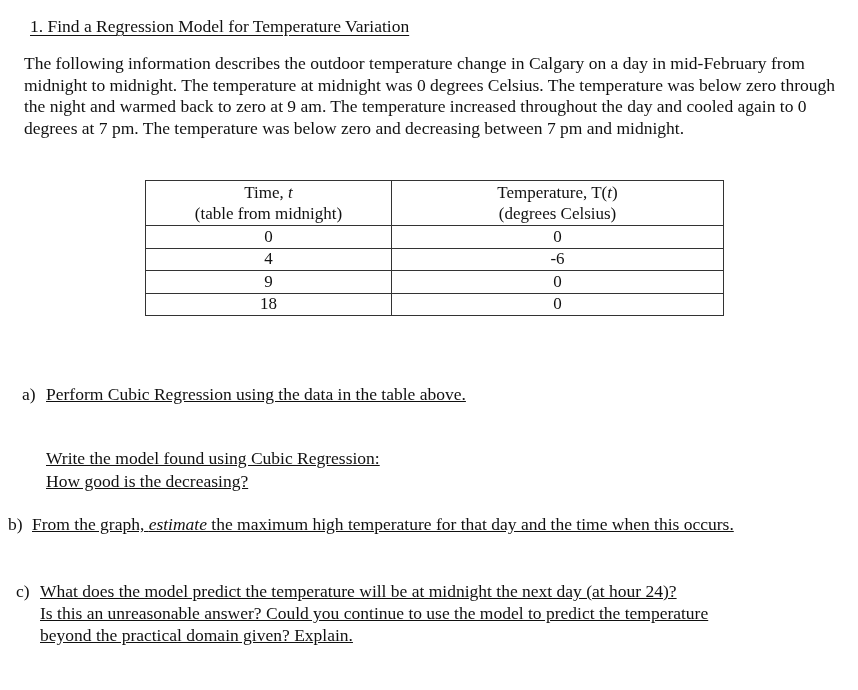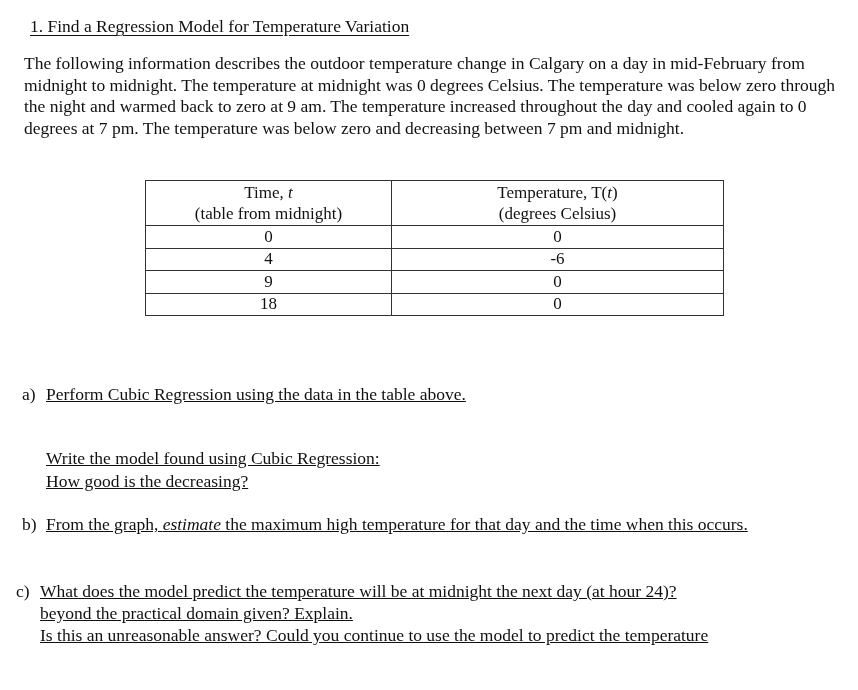--- a/index.html
+++ b/index.html
@@ -64,21 +64,21 @@
     .q {
       position: absolute;
       font-size: 17.5px;
       white-space: nowrap;
       margin: 0;
       text-decoration: underline;
     }
     .q-a { left: 22px; top: 384px; }
     .q-a1 { left: 46px; top: 448px; }
     .q-a2 { left: 46px; top: 471px; }
-    .q-b { left: 22px; top: 514px; }
+    .q-b { left: 8px; top: 514px; }
     .q-c { left: 16px; top: 580px; line-height: 22px; }
     .q-c .indent { display: block; padding-left: 24px; }
     .lbl { display: inline-block; width: 24px; }
     em { font-style: italic; }
   </style>
 </head>
 <body>
 
 <h1 class="title">1.  Find a Regression Model for Temperature Variation</h1>
 
@@ -122,15 +122,15 @@
 </p>
 <p class="q q-a1">Write the model found using Cubic Regression:</p>
 <p class="q q-a2">How good is the decreasing?</p>
 
 <p class="q q-b">
   <span class="lbl">b)</span><span>From the graph, </span><em>estimate</em><span> the maximum high temperature for that day and the time when this occurs.</span>
 </p>
 
 <p class="q q-c">
   <span class="lbl">c)</span><span>What does the model predict the temperature will be at midnight the next day (at hour 24)?</span>
+  <span class="indent">Is this an unreasonable answer?   Could you continue to use the model to predict the temperature</span>
   <span class="indent">beyond the practical domain given?  Explain.</span>
-  <span class="indent">Is this an unreasonable answer?   Could you continue to use the model to predict the temperature</span>
 </p>
 
 </body></html>

